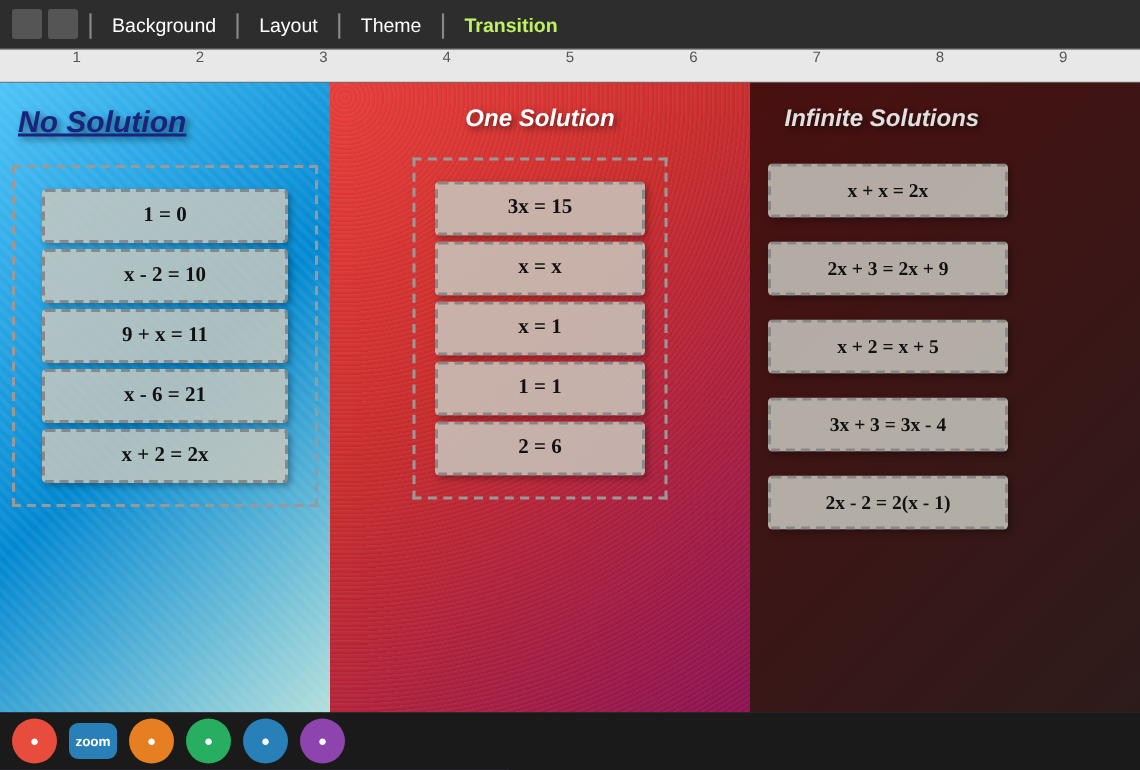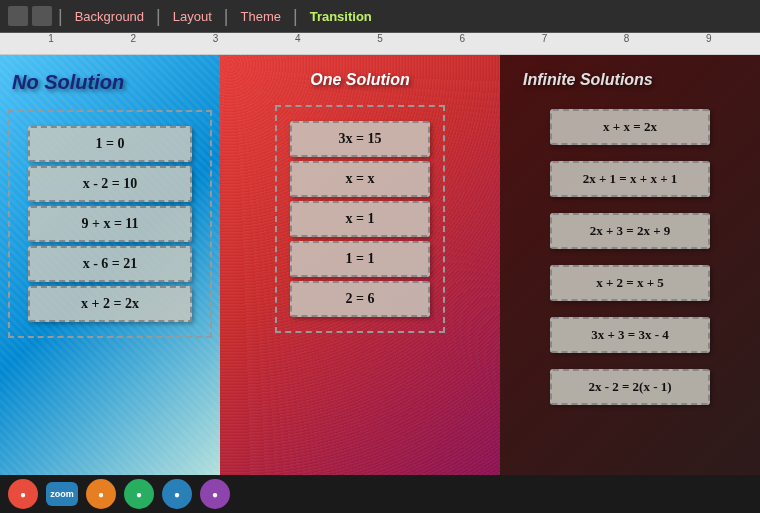--- a/index.html
+++ b/index.html
@@ -33,21 +33,21 @@
       background: #555;
       border-radius: 2px;
       display: inline-block;
     }
     .menu-separator {
       color: #888;
       font-size: 18px;
       margin: 0 2px;
     }
     .menu-item {
-      color: #fca5a5;
+      color: #ffffff;
       font-size: 13px;
       padding: 2px 6px;
       cursor: pointer;
     }
     .menu-item.active { color: #bef264; font-weight: bold; }
 
     
     .ruler {
       height: 22px;
       background: #e8e8e8;
@@ -125,20 +125,21 @@
       font-weight: bold;
       font-style: italic;
       padding: 16px 12px 12px;
       position: relative;
       z-index: 2;
       text-shadow: 2px 2px 4px rgba(0,0,0,0.5);
     }
     .col-no-solution .col-title {
       color: #1a237e;
       font-size: 20px;
+      text-decoration: underline;
     }
     .col-one-solution .col-title {
       color: #fff;
       text-align: center;
     }
     .col-infinite .col-title {
       color: #e0e0e0;
       text-align: left;
       padding-right: 16px;
       margin-left: 11px;
@@ -170,21 +171,21 @@
     }
 
     .col-one-solution .cards-container {
       align-items: center;
     }
     .col-one-solution .eq-card {
       min-width: 140px;
     }
 
     .col-infinite .cards-container {
-      align-items: center;
+      align-items: flex-start;
       gap: 16px;
     }
     .col-infinite .eq-card {
       min-width: 160px;
       font-size: 13px;
     }
 
     
     .dashed-box {
       border: 2px dashed #999;
@@ -298,21 +299,20 @@
           <div class="eq-card">1 = 1</div>
           <div class="eq-card">2 = 6</div>
         </div>
       </div>
     </div>
 
     <div class="col-infinite">
       <div class="col-title">Infinite Solutions</div>
       <div class="cards-container" style="padding-right: 12px;">
         <div class="eq-card">x + x = 2x</div>
-        <div class="eq-card">2x + 1 = x + x + 1</div>
         <div class="eq-card">2x + 3 = 2x + 9</div>
         <div class="eq-card">x + 2 = x + 5</div>
         <div class="eq-card">3x + 3 = 3x - 4</div>
         <div class="eq-card">2x - 2 = 2(x - 1)</div>
       </div>
     </div>
 
   </div>
 
   <div class="taskbar">

